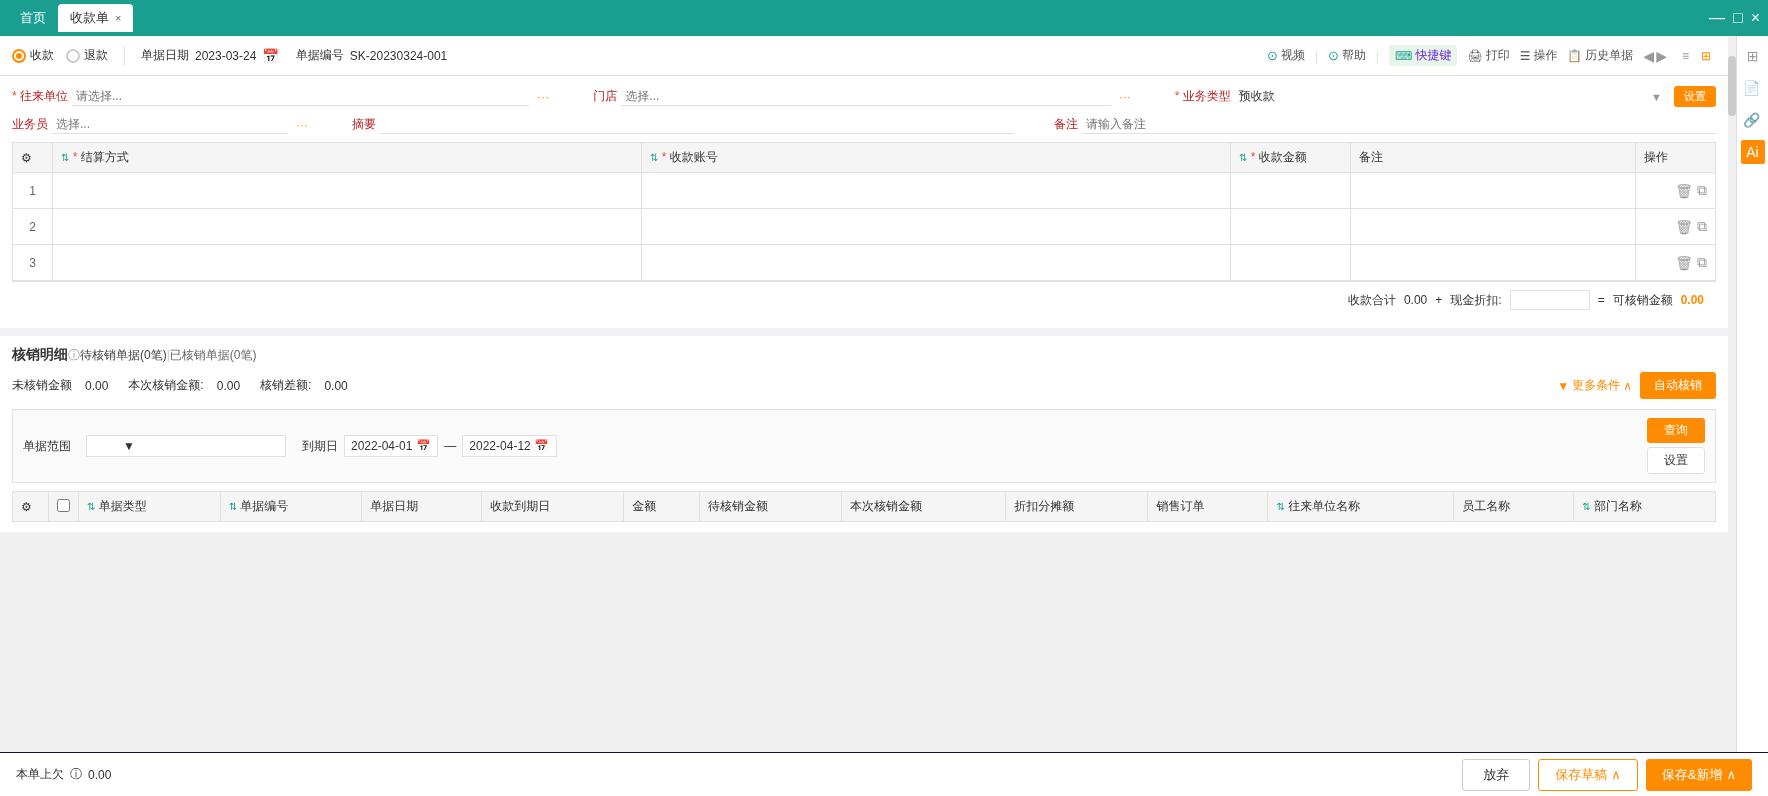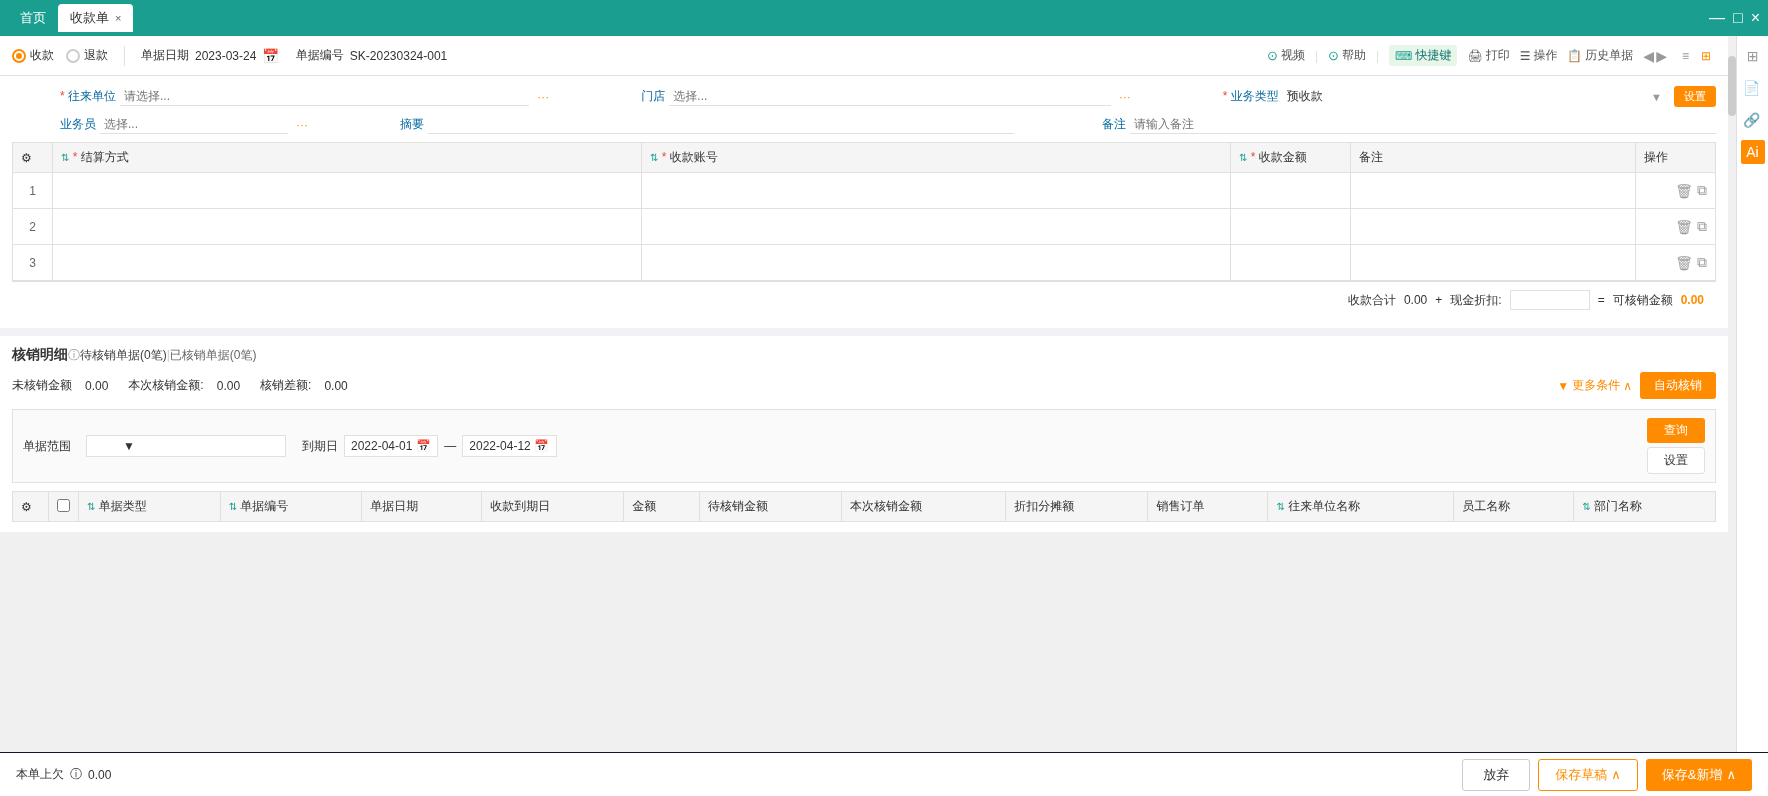--- a/index.html
+++ b/index.html
@@ -150,24 +150,23 @@
       margin-bottom: 8px;
       gap: 0;
     }
     .form-field {
       display: flex;
       align-items: center;
       flex: 1;
       gap: 4px;
     }
     .form-label {
-      color: #0369a1;
+      color: #b91c1c;
       white-space: nowrap;
       min-width: fit-content;
-      margin-left: 48px;
     }
     .form-label.required::before {
       content: '* ';
       color: #e74c3c;
     }
     .form-input {
       flex: 1;
       border: none;
       border-bottom: 1px solid #e0e0e0;
       outline: none;
@@ -594,21 +593,21 @@
         <span>视频</span>
       </div>
       <div style="color:#e0e0e0">|</div>
       <div class="toolbar-btn">
         <span class="icon">⊙</span>
         <span>帮助</span>
       </div>
       <div style="color:#e0e0e0">|</div>
       <div class="toolbar-btn active" style="background:#e8f5e9;padding:2px 6px;border-radius:3px;">
         <span style="color:#1a9e8f;">⌨</span>
-        <span style="color:#0f766e;">快捷键</span>
+        <span style="color:#6d28d9;">快捷键</span>
       </div>
       <div class="toolbar-btn">
         <span>🖨</span>
         <span>打印</span>
       </div>
       <div class="toolbar-btn">
         <span>☰</span>
         <span>操作</span>
       </div>
       <div class="toolbar-btn">

